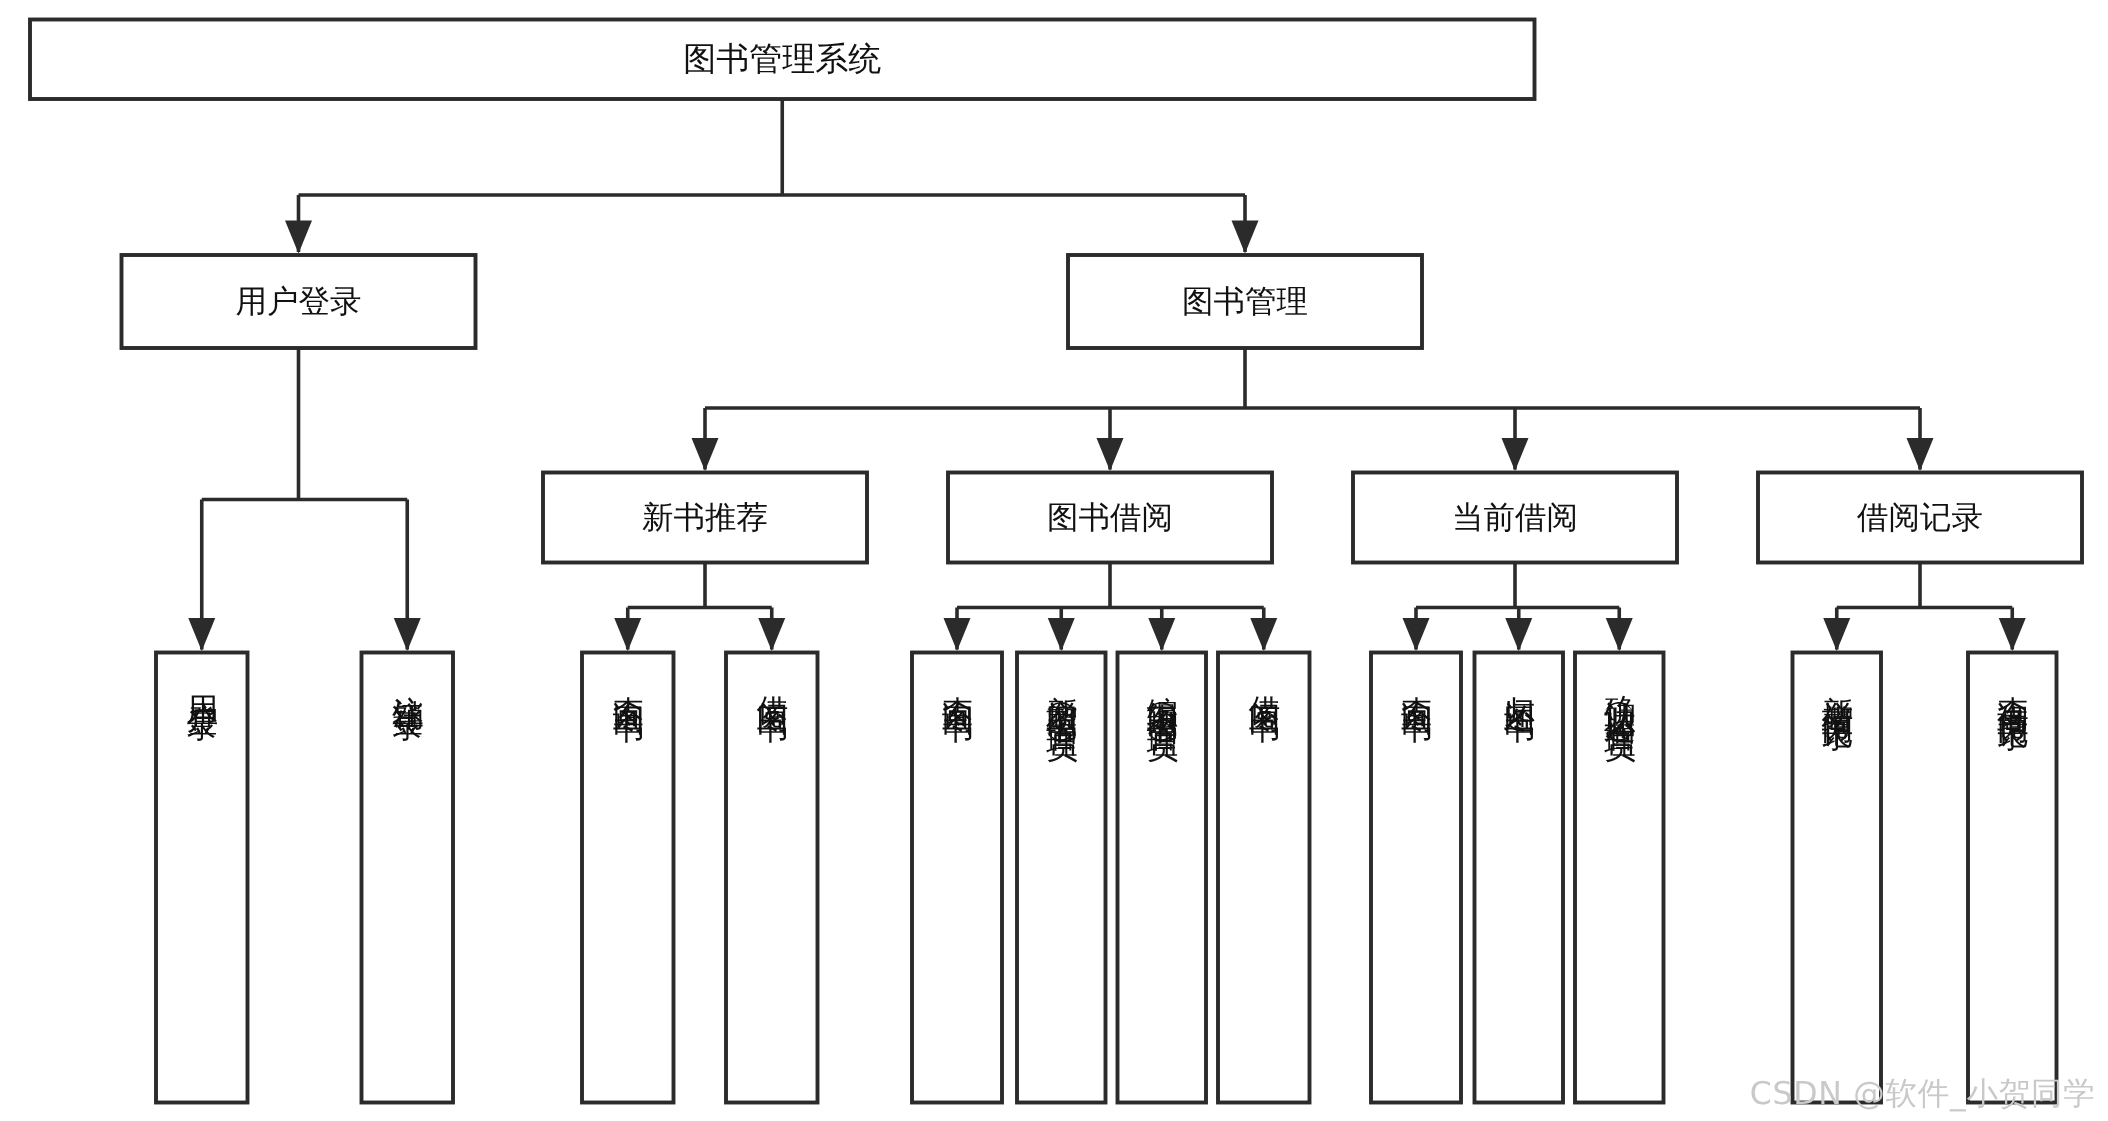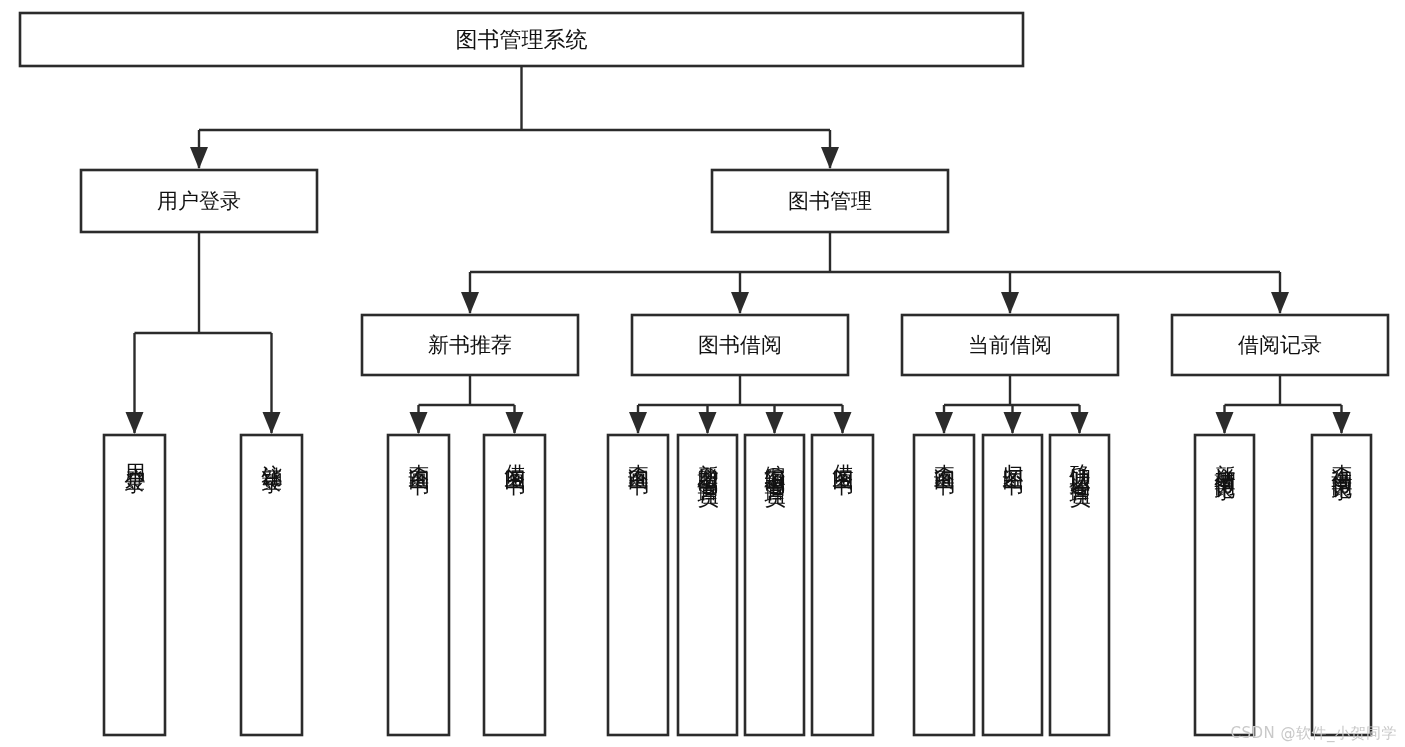--- a/index.html
+++ b/index.html
@@ -70,21 +70,21 @@
     line-height: 1.28;
     letter-spacing: 3.5px;
     color: #111111;
     white-space: nowrap;
   }
   .watermark {
     position: absolute;
     right: 8px;
     bottom: 4px;
     font-family: "DejaVu Sans", "Liberation Sans", sans-serif;
-    font-size: 15px;
+    font-size: 21px;
     color: #c9c9c9;
     letter-spacing: 0.5px;
     user-select: none;
   }
 </style>
 </head>
 <body>
 
 <div id="diagram-root">
   <svg class="flow" viewBox="0 0 1405 747">

